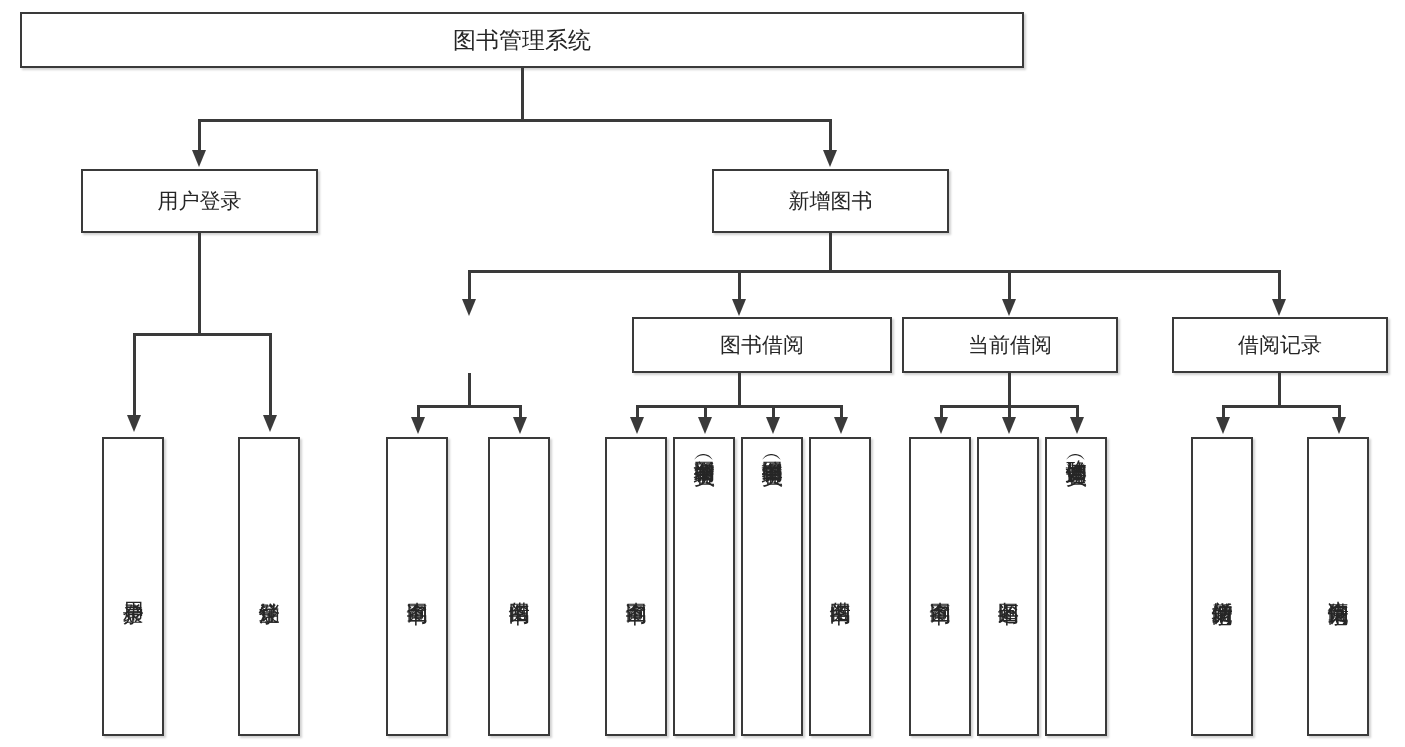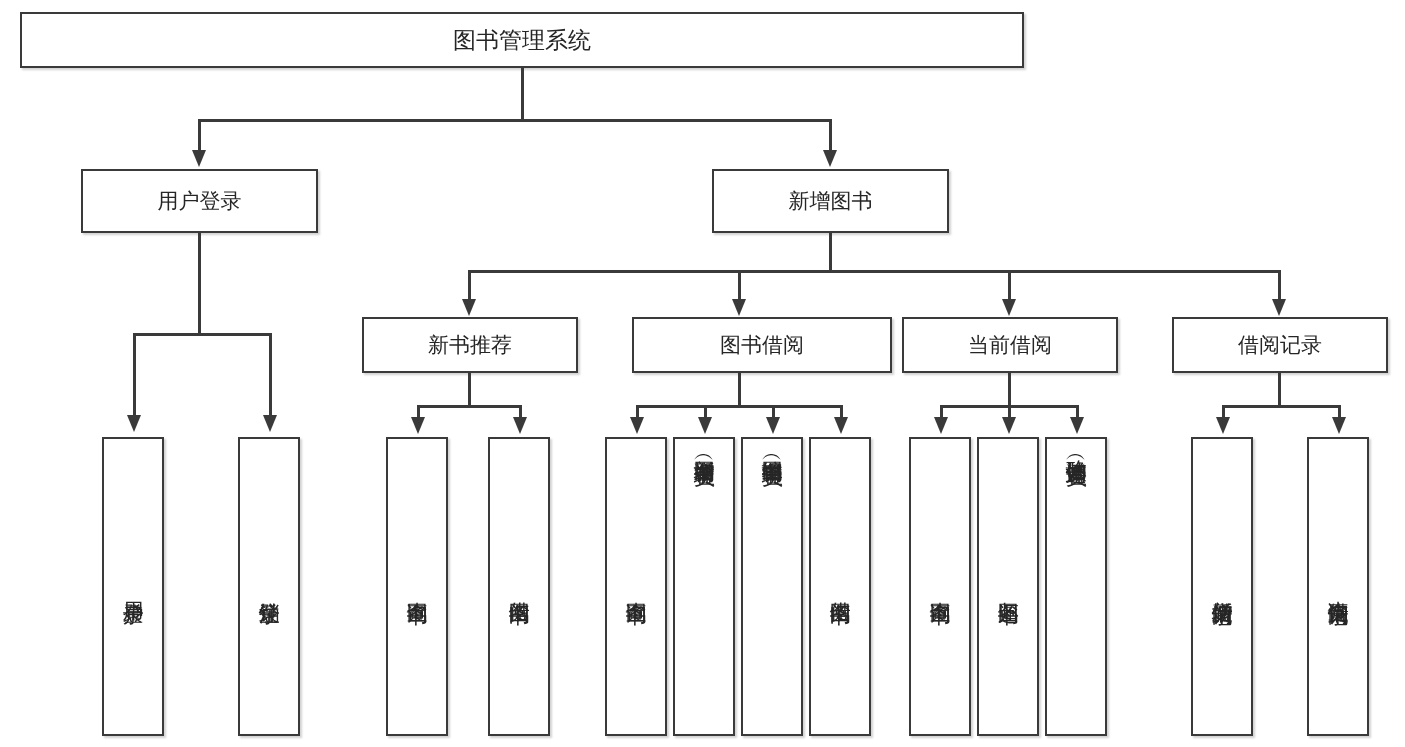--- a/index.html
+++ b/index.html
@@ -121,23 +121,20 @@
 
   <div class="vline" style="left:468px; top:270px; height:31px;"></div>
   <div class="arrow" style="left:462px; top:299px;"></div>
   <div class="vline" style="left:738px; top:270px; height:31px;"></div>
   <div class="arrow" style="left:732px; top:299px;"></div>
   <div class="vline" style="left:1008px; top:270px; height:31px;"></div>
   <div class="arrow" style="left:1002px; top:299px;"></div>
   <div class="vline" style="left:1278px; top:270px; height:31px;"></div>
   <div class="arrow" style="left:1272px; top:299px;"></div>
 
-  <div class="node level2" style="left:362px; top:317px; width:216px; height:56px;">
-    <span>新书推荐</span>
-  </div>
   <div class="node level2" style="left:632px; top:317px; width:260px; height:56px;">
     <span>图书借阅</span>
   </div>
   <div class="node level2" style="left:902px; top:317px; width:216px; height:56px;">
     <span>当前借阅</span>
   </div>
   <div class="node level2" style="left:1172px; top:317px; width:216px; height:56px;">
     <span>借阅记录</span>
   </div>
 

